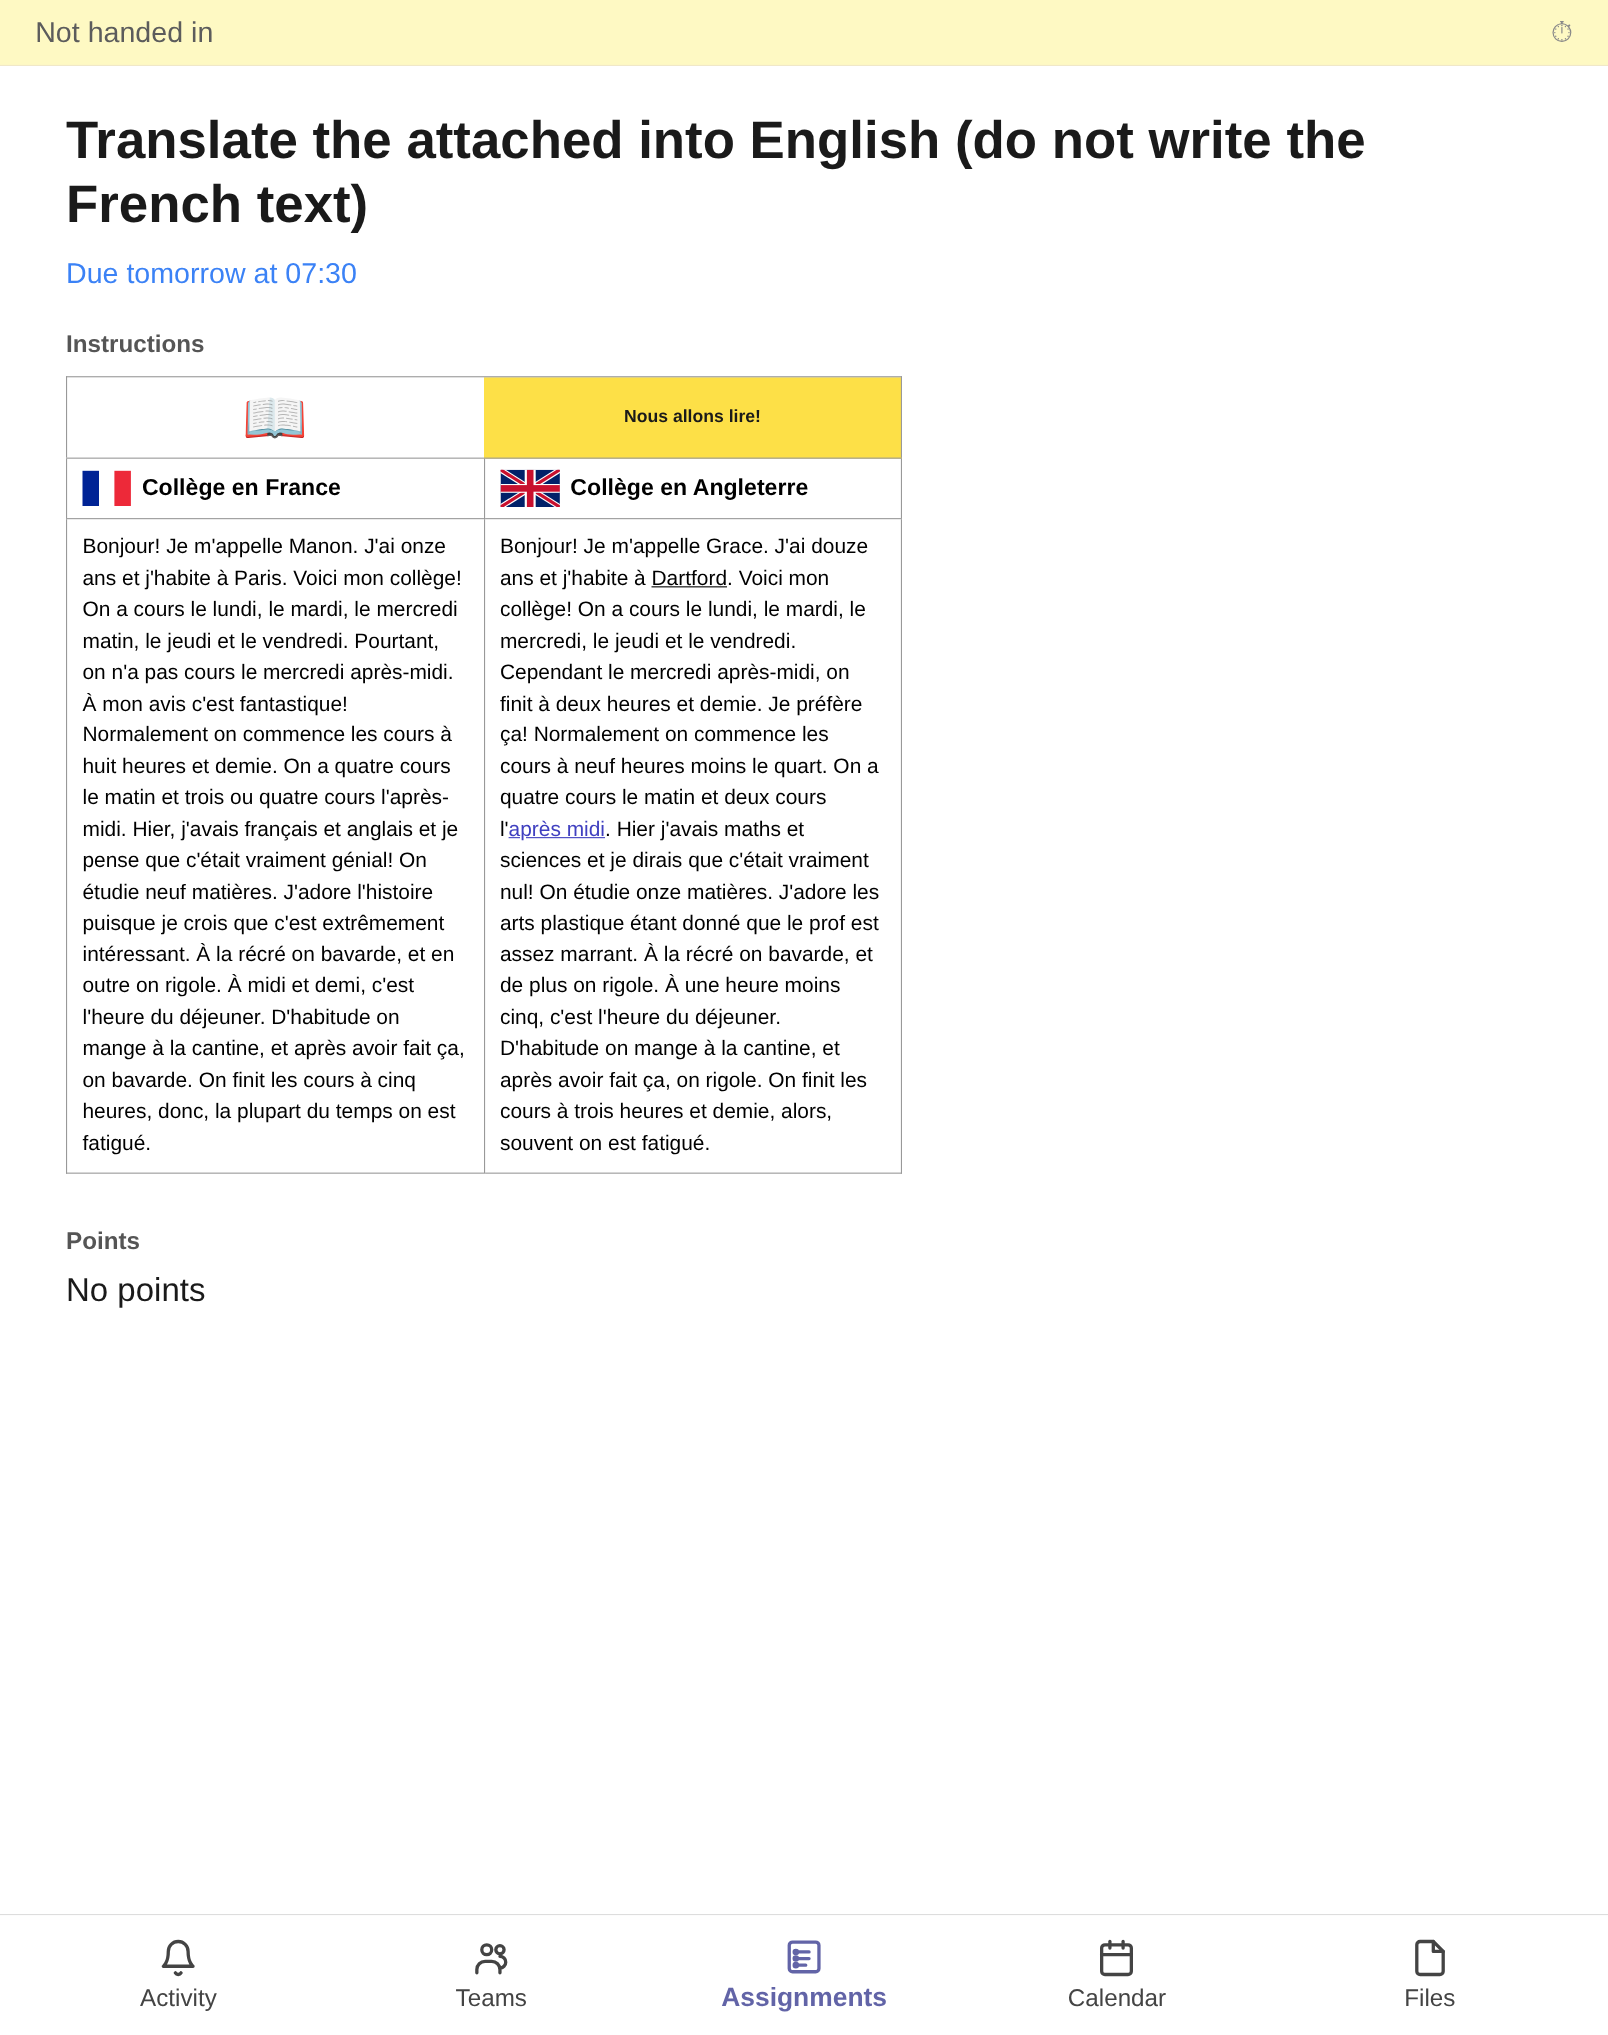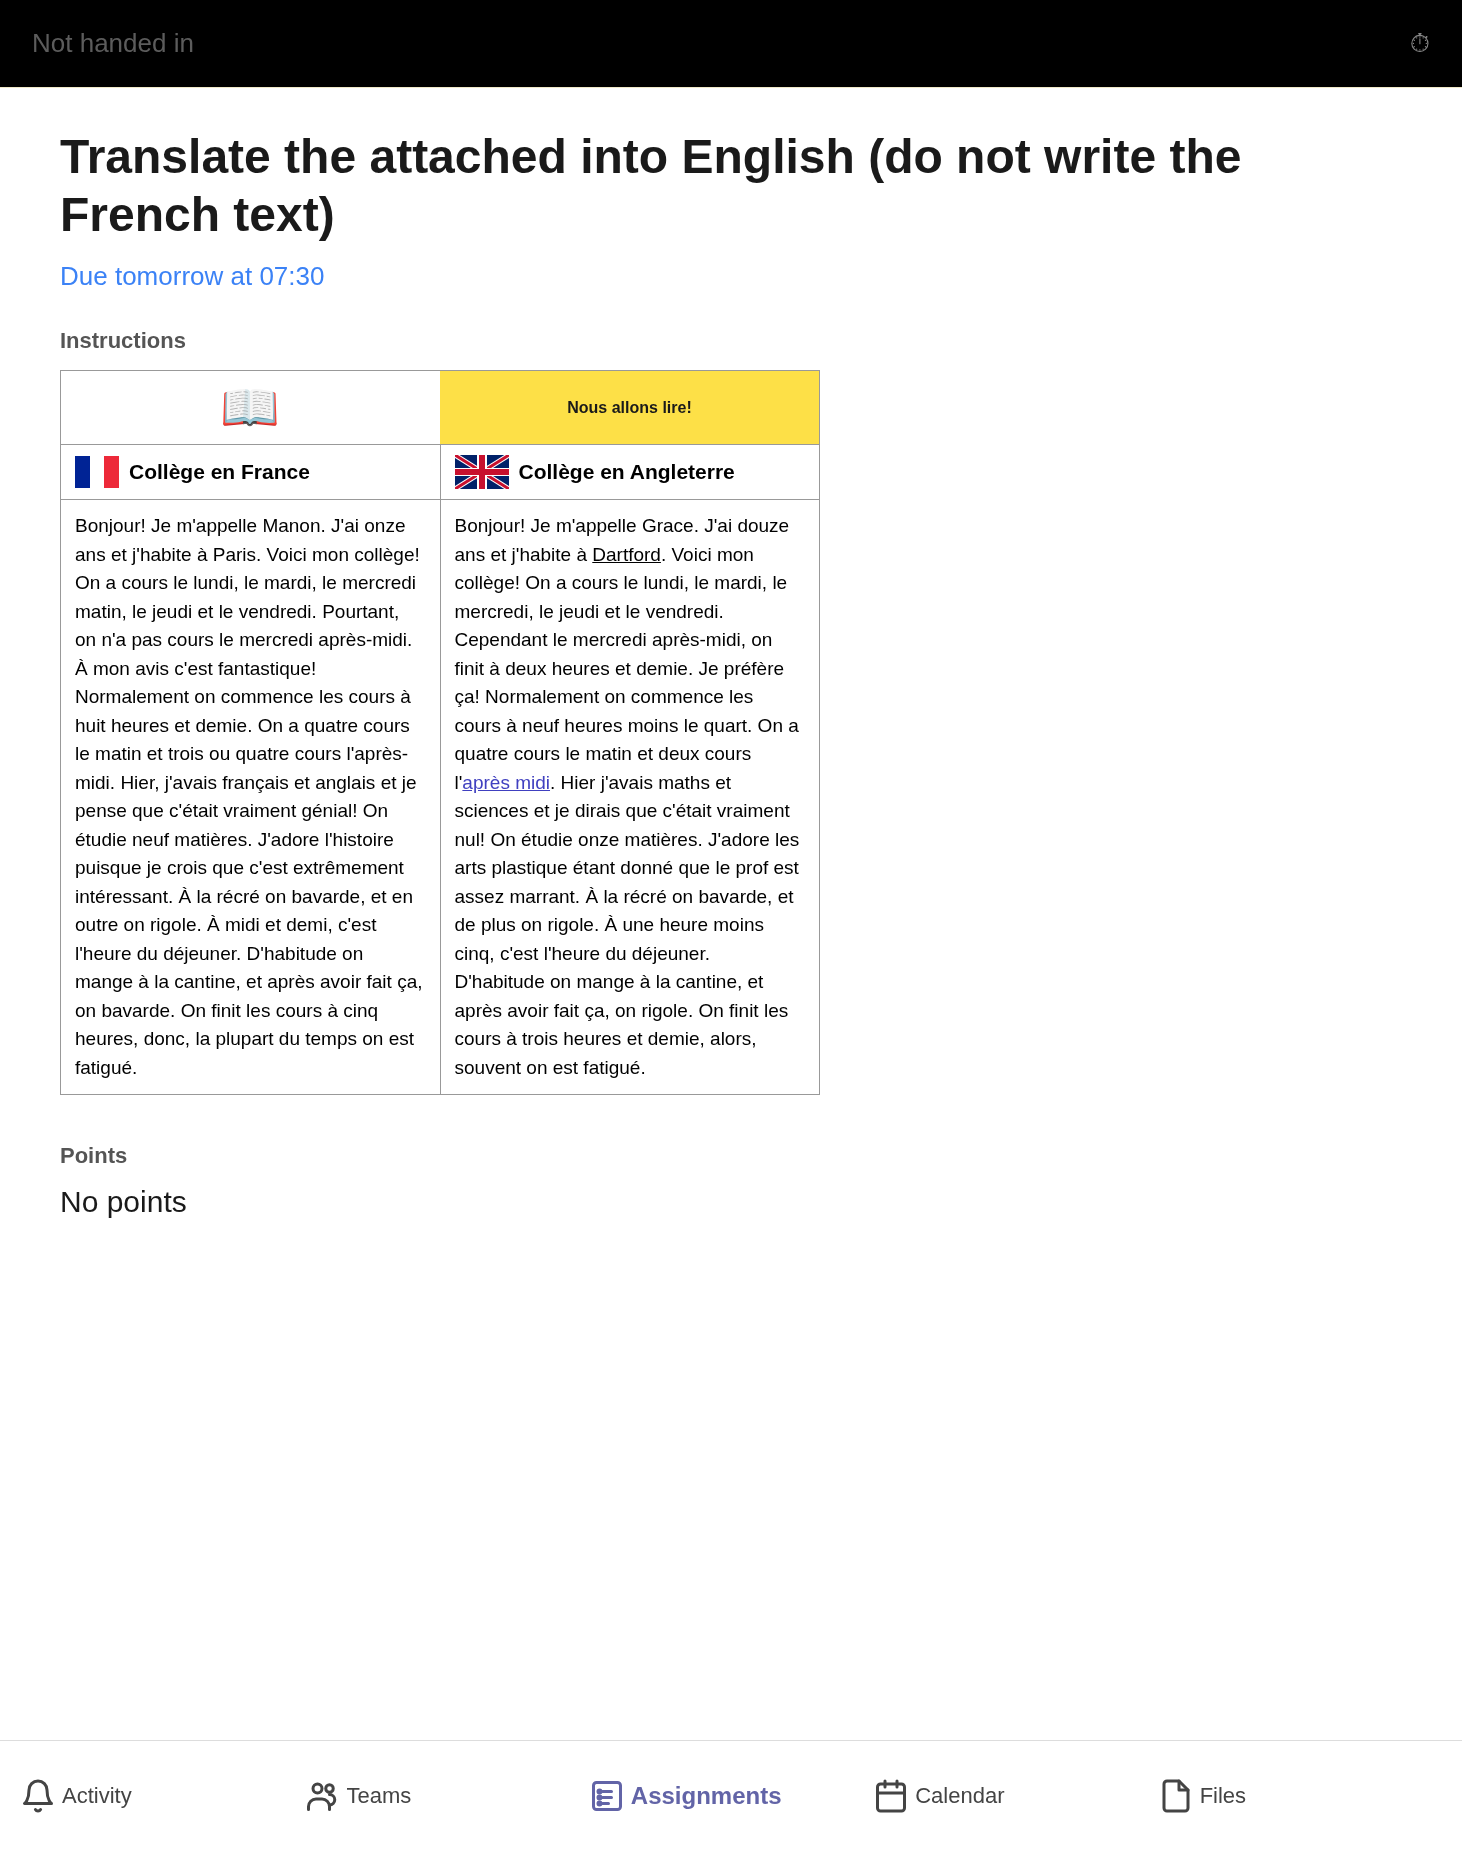--- a/index.html
+++ b/index.html
@@ -7,22 +7,22 @@
       font-family: -apple-system, BlinkMacSystemFont, 'Segoe UI', sans-serif;
       background: #fff;
       width: 1462px;
       min-height: 1850px;
       display: flex;
       flex-direction: column;
     }
 
     
     .status-bar {
-      background: #000000;
-      padding: 28px 32px;
+      background: #fef9c3;
+      padding: 14px 32px;
       display: flex;
       align-items: center;
       justify-content: space-between;
       border-bottom: 1px solid #f0e8c8;
     }
     .status-text {
       font-size: 26px;
       color: #5c5c5c;
     }
     .status-icon {
@@ -183,26 +183,27 @@
       background: #fff;
       height: 110px;
       display: flex;
       align-items: center;
       justify-content: space-around;
       padding: 0 20px;
     }
 
     .nav-item {
       display: flex;
-      flex-direction: row;
+      flex-direction: column;
       align-items: center;
       gap: 6px;
       cursor: pointer;
       flex: 1;
       padding: 10px 0;
+      justify-content: space-between;
     }
 
     .nav-label {
       font-size: 22px;
       color: #444;
     }
 
     .nav-label-active {
       font-size: 24px;
       color: #6264a7;

